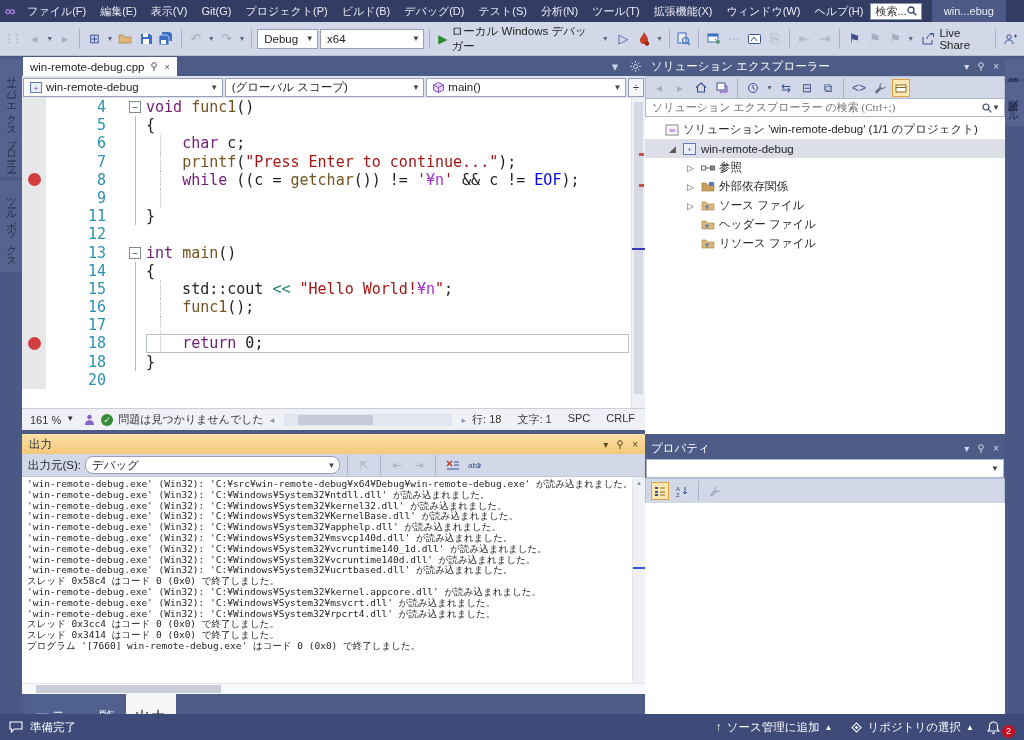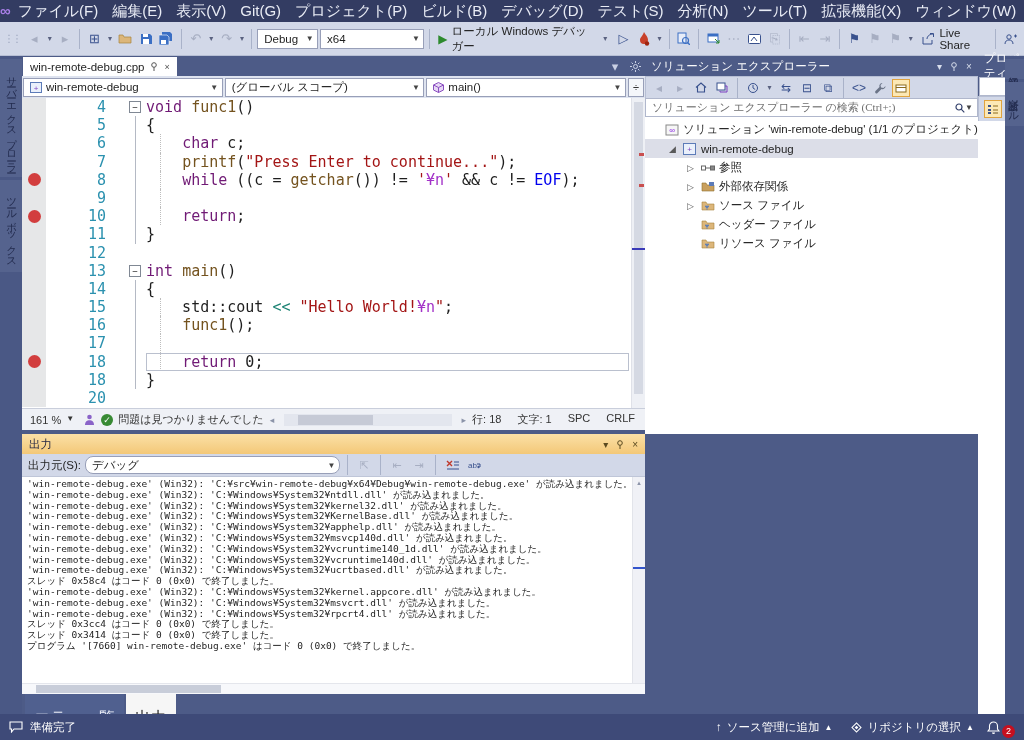--- a/index.html
+++ b/index.html
@@ -4,21 +4,21 @@
 <style>
   * { box-sizing: border-box; margin:0; padding:0; }
   html,body { width:1024px; height:740px; overflow:hidden; }
   body { font-family:"Liberation Sans",sans-serif; font-size:12px; background:#4D5B87; color:#1e1e1e; }
   .window { width:1024px; height:740px; display:flex; flex-direction:column; }
 
   
   .titlebar { height:22px; background:#333C62; display:flex; align-items:center; color:#E9ECF5; flex:0 0 22px; }
   .vslogo { width:34px; text-align:center; color:#A97FE8; font-size:15px; font-weight:bold; line-height:22px; }
   #menubar { display:flex; height:100%; }
-  .menu { padding:0 7px; line-height:22px; font-size:15px; white-space:nowrap; }
+  .menu { padding:0 7px; line-height:22px; font-size:11px; white-space:nowrap; }
   .tb-space { flex:1; }
   .searchbox { width:80px; height:17px; background:#fff; border:1px solid #8A94B5; display:flex; align-items:center; justify-content:space-between; color:#333; font-size:11px; padding:0 4px; margin-right:10px; }
   .titlechip { background:#4D5A85; padding:0 12px; height:22px; line-height:22px; font-size:11px; margin-right:18px; }
 
   
   .toolbar { height:34px; background:#D2D8E8; display:flex; align-items:center; gap:2px; padding:0 4px; border-bottom:1px solid #B7BFD4; flex:0 0 34px; font-size:11.5px; }
   .grip { color:#9AA3BC; font-size:10px; letter-spacing:-2px; margin-right:3px; }
   .sep { width:1px; height:20px; background:#A9B2C9; margin:0 3px; }
   .tbi { width:20px; height:20px; display:flex; align-items:center; justify-content:center; color:#39518D; font-size:13px; }
   .tbi.dis { color:#A7AEC2; }
@@ -92,21 +92,21 @@
   .out-hscroll { height:11px; background:#F7F8FB; border-top:1px solid #E4E6EC; position:relative; }
   .ohthumb { position:absolute; top:1px; bottom:1px; left:14px; width:185px; background:#C8CDD9; }
 
   .bottom-tabs { height:20px; display:flex; gap:2px; padding-left:3px; align-items:flex-start; }
   .btab { padding:14px 9px 3px; font-size:16px; }
   .btab.inactive { background:#50He5E90; background:#50608F; color:#E8EBF5; }
   .btab.active { background:#F6F6F6; color:#1e1e1e; }
 
   
   .rightwrap { width:379px; display:flex; }
-  .rightcol { width:360px; display:flex; }
+  .rightcol { width:360px; display:flex; flex-direction:column; }
   .panel-header { height:20px; display:flex; align-items:center; color:#fff; font-size:11.5px; padding:0 6px; }
   .panel-header .ph-icons { color:#D8DEEC; }
   .se { height:378px; display:flex; flex-direction:column; }
   .se-toolbar { height:22px; background:#D2D8E8; display:flex; align-items:center; gap:3px; padding:0 4px; border:1px solid #B7BFD4; border-bottom:none; }
   .sei { width:18px; height:18px; display:flex; align-items:center; justify-content:center; font-size:12px; color:#39518D; }
   .sei.dis { color:#A7AEC2; }
   .sei.active { background:#FCE8B5; border:1px solid #E0A33E; }
   .se-search { height:19px; background:#fff; border:1px solid #B0B7CC; display:flex; align-items:center; color:#6E6E6E; font-size:11px; padding:0 4px 0 6px; }
   .se-search .sp { flex:1; white-space:nowrap; overflow:hidden;font-family:Liberation Serif, serif; }
   .se-tree { flex:1; background:#fff; padding-top:3px; font-size:11.5px; overflow:hidden; }
@@ -374,30 +374,20 @@
               </div>
               <div class="cl-text"><span class="indent-guide"></span><span class="sg-pl">    </span><span class="sg-kw">while</span><span class="sg-pl"> ((c = </span><span class="sg-fn">getchar</span><span class="sg-pl">()) != </span><span class="sg-str">'</span><span class="sg-esc">¥n</span><span class="sg-str">'</span><span class="sg-pl"> &amp;&amp; c != </span><span class="sg-mac">EOF</span><span class="sg-pl">);</span></div>
             </div>
             <div class="code-line">
               <div class="cl-gutter"></div>
               <div class="cl-num">9</div>
               <div class="cl-outline">
                 <span class="bracket"></span>
               </div>
               <div class="cl-text"><span class="indent-guide"></span></div>
-            </div>
-            <div class="code-line">
-              <div class="cl-gutter">
-                <span class="bp-dot"></span>
-              </div>
-              <div class="cl-num">10</div>
-              <div class="cl-outline">
-                <span class="bracket"></span>
-              </div>
-              <div class="cl-text"><span class="indent-guide"></span><span class="sg-pl">    </span><span class="sg-kw">return</span><span class="sg-pl">;</span></div>
             </div>
             <div class="code-line">
               <div class="cl-gutter"></div>
               <div class="cl-num">11</div>
               <div class="cl-outline">
                 <span class="bracket"></span>
               </div>
               <div class="cl-text"><span class="sg-pl">}</span></div>
             </div>
             <div class="code-line">

